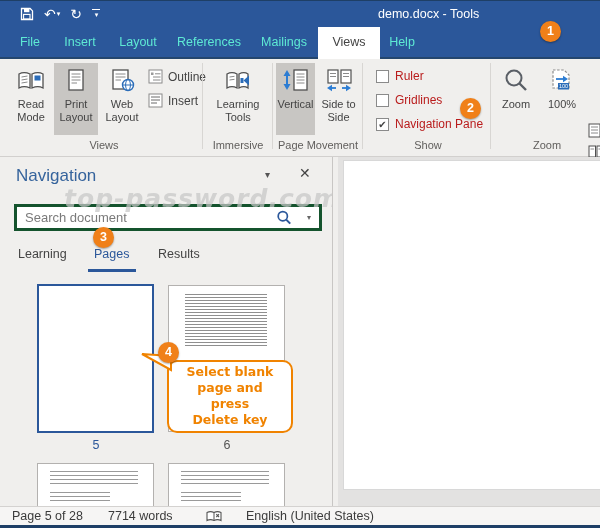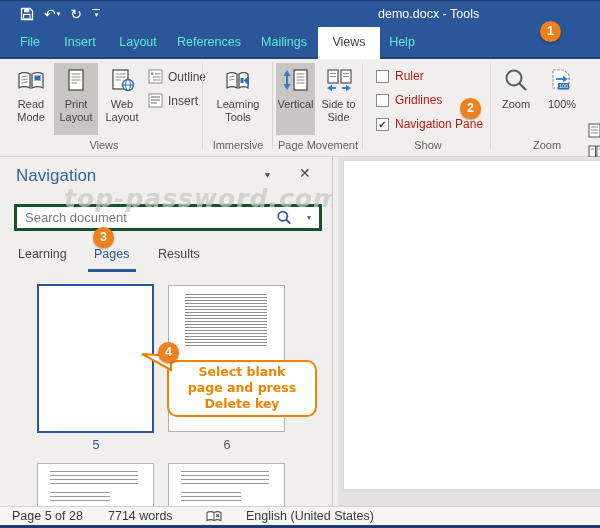--- a/index.html
+++ b/index.html
@@ -65,21 +65,21 @@
   .pagenum { position:absolute; width:120px; text-align:center; font-size:12.5px; color:#555; }
   .pagenum.selected { color:#2b579a; }
 
   .docarea { position:absolute; left:338px; top:0; width:262px; height:349px; background:#e3e2e1; }
   .docpage { position:absolute; left:5px; top:3px; width:257px; height:330px; background:#fff; border:1px solid #d8d8d8; border-right:none; }
 
   
   .badge { position:absolute; width:21px; height:21px; border-radius:50%; background:#f08019; color:#fff;
            font-size:12.5px; font-weight:bold; line-height:21px; text-align:center; z-index:10;
            box-shadow:0 1px 2px rgba(0,0,0,.35); }
-  .callout { position:absolute; left:167px; top:359px; width:150px; background:#fff; border:2px solid #f08300;
+  .callout { position:absolute; left:167px; top:359px; width:126px; background:#fff; border:2px solid #f08300;
              border-radius:10px; padding:2px 17px 3px; z-index:8; }
   .callout .cl-line { display:block; text-align:center; font-family:"DejaVu Sans", sans-serif; font-weight:bold;
              font-size:12.5px; line-height:16px; color:#f08300; }
   .callout-tail { position:absolute; left:140px; top:351px; z-index:9; }
 
   
   .statusbar { position:absolute; left:0; top:505px; width:600px; height:19px; background:#f6f5f4;
                border-top:1px solid #d4d2d0; }
   .statusbar .sitem { position:absolute; top:0; height:18px; line-height:18px; font-size:12.5px; color:#3b3b3b; cursor:pointer; }
   .bottomstrip { position:absolute; left:0; top:524px; width:600px; height:4px; background:#1e3f66; }

